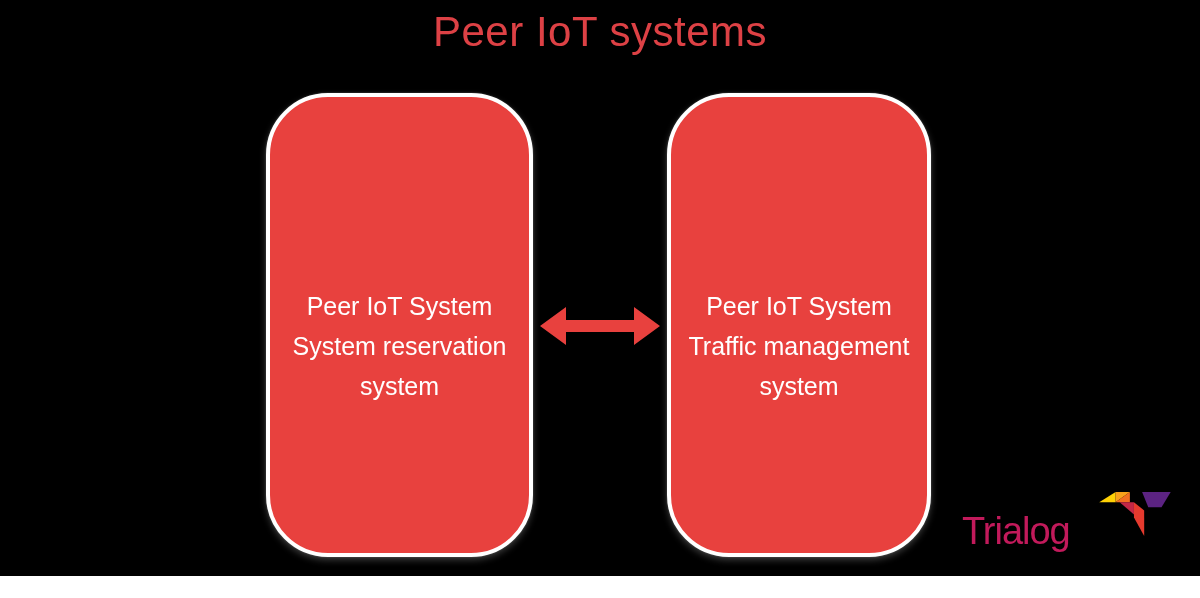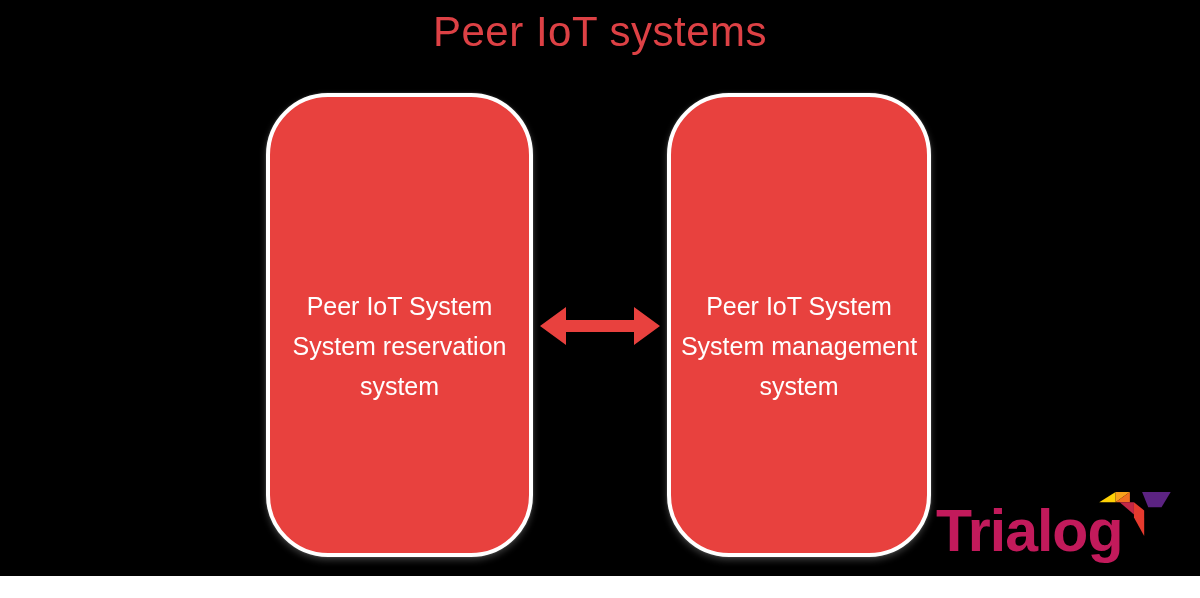--- a/index.html
+++ b/index.html
@@ -54,25 +54,25 @@
   }
   .connector {
     position: absolute;
     left: 540px;
     top: 307px;
     width: 120px;
     height: 38px;
   }
   .logo-text {
     position: absolute;
-    left: 936px;
+    left: 962px;
     top: 502px;
-    font-size: 59px;
+    font-size: 38px;
     line-height: 58px;
-    font-weight: bold;
+    font-weight: normal;
     color: #c21a5b;
     letter-spacing: -1px;
   }
   .logo-mark {
     position: absolute;
     left: 1099px;
     top: 491px;
     width: 74px;
     height: 49px;
   }
@@ -89,21 +89,21 @@
     <div class="node-line">System reservation</div>
     <div class="node-line">system</div>
   </div>
 
   <svg class="connector" viewBox="0 0 120 38">
     <polygon points="0,19 26,0 26,13 94,13 94,0 120,19 94,38 94,25 26,25 26,38" fill="#e8413e"></polygon>
   </svg>
 
   <div class="node node-right">
     <div class="node-line">Peer IoT System</div>
-    <div class="node-line">System management</div>
+    <div class="node-line">Traffic management</div>
     <div class="node-line">system</div>
   </div>
 
   <div>
     <span class="logo-text">Trialog</span>
     <svg class="logo-mark" viewBox="0 0 72 48">
       <polygon points="0,11 16,1 16,11" fill="#ffd105"></polygon>
       <polygon points="16,1 30,1 16,11" fill="#f9a11b"></polygon>
       <polygon points="30,1 30,11 16,11" fill="#f36f21"></polygon>
       <polygon points="20,11 34,11 34,23" fill="#c32747"></polygon>

